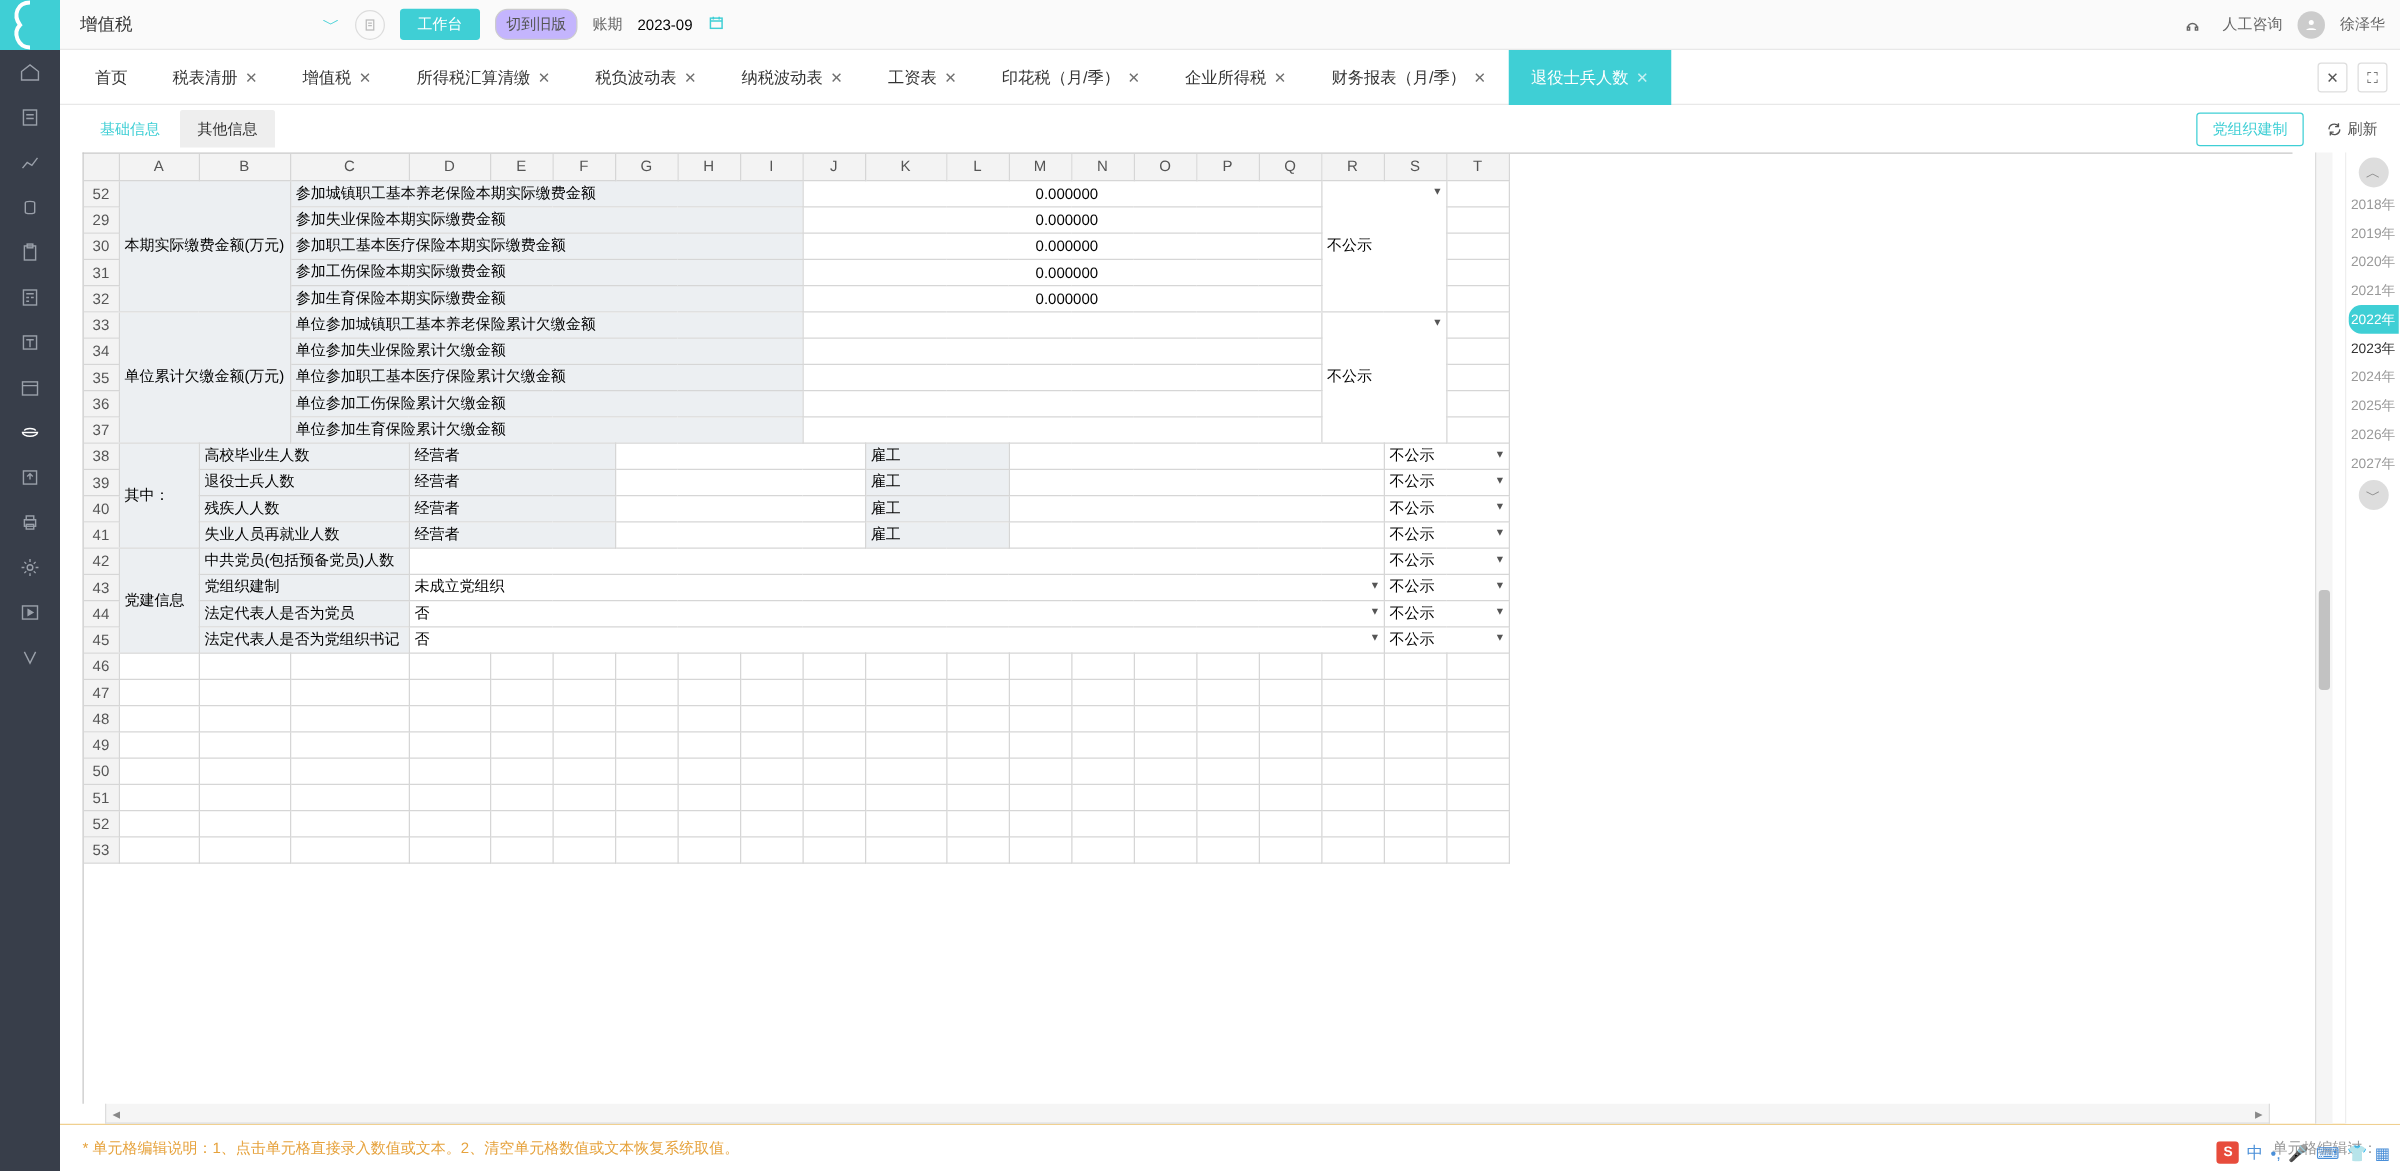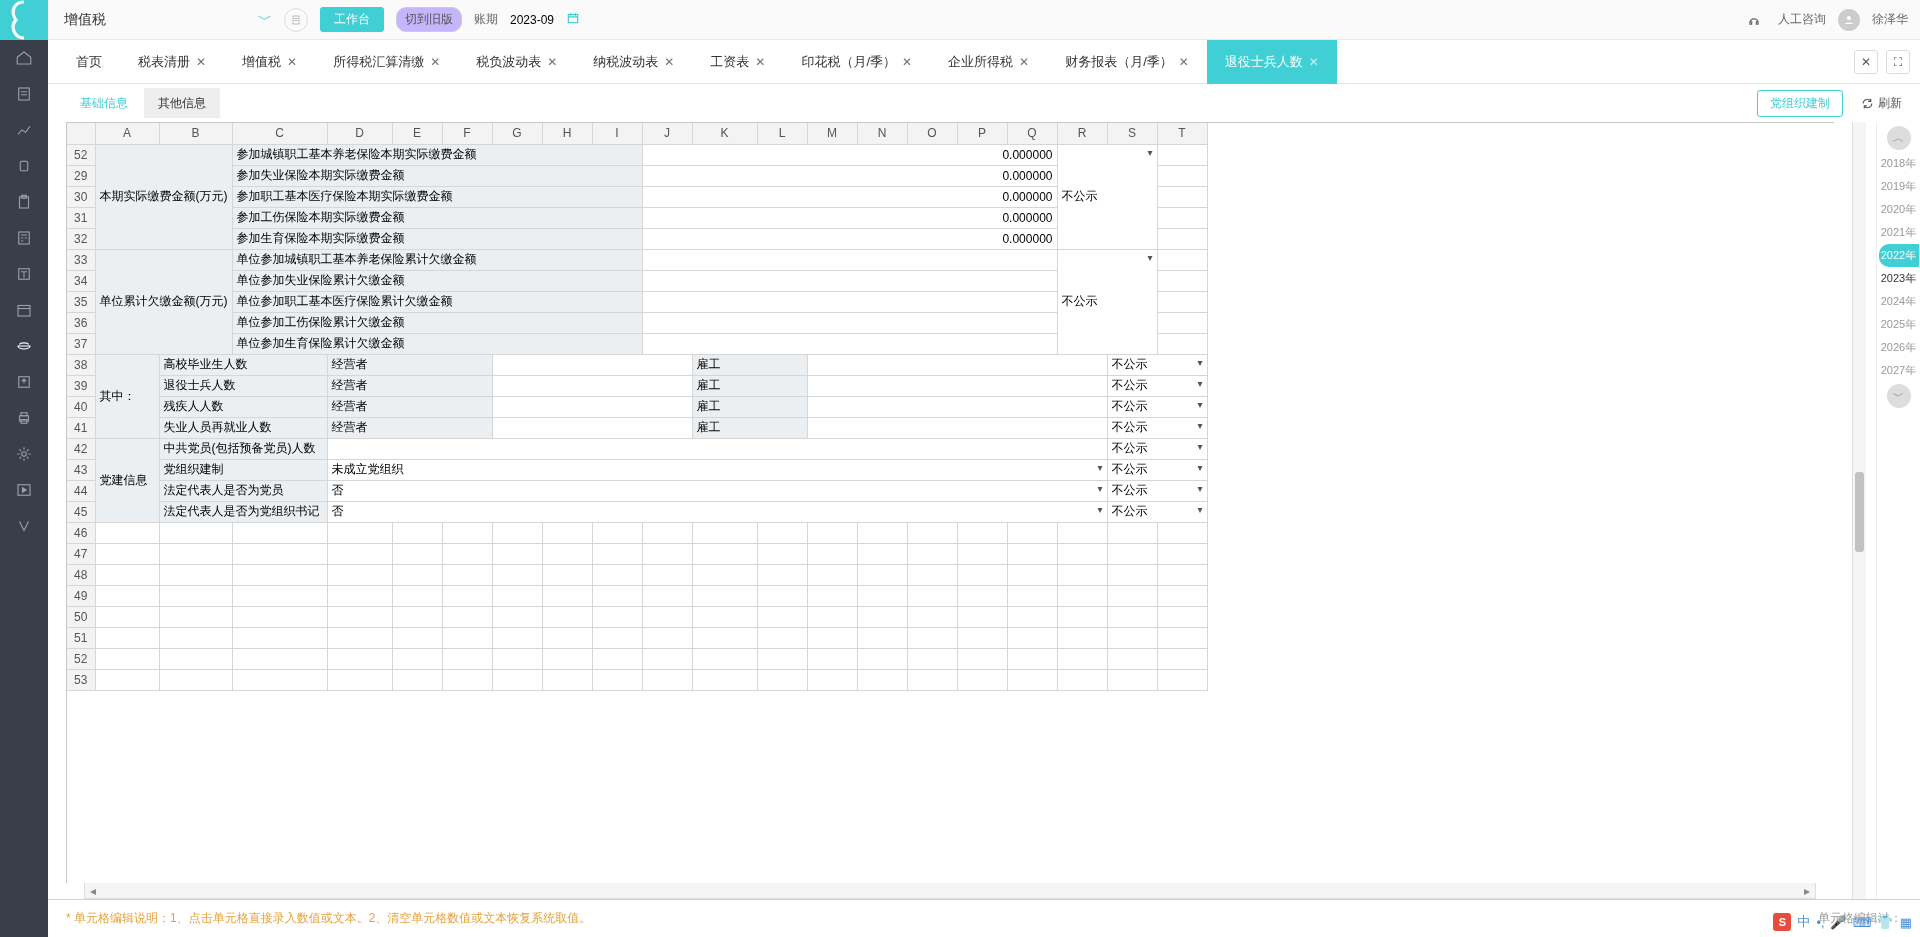--- a/index.html
+++ b/index.html
@@ -49,21 +49,21 @@
 
 
 .sheet-wrap { flex: 1; padding: 0 18px; display: flex; flex-direction: column; min-width: 0; }
 .sheet-scroll { flex: 1; overflow: auto; border-left: 1px solid #c8c8c8; border-top: 1px solid #c8c8c8; }
 .sheet { border-collapse: collapse; table-layout: fixed; }
 .sheet th, .sheet td { border-right: 1px solid #d6d6d6; border-bottom: 1px solid #d6d6d6; height: 21px; padding: 0 4px; font-size: 12px; white-space: nowrap; overflow: hidden; }
 .sheet thead th { background: #f3f3f3; color: #555; font-weight: normal; text-align: center; }
 .sheet .corner { width: 28px; background: #f3f3f3; }
 .sheet .rownum { width: 28px; background: #f3f3f3; color: #555; text-align: center; }
 .sheet .label-cell { background: #eceff2; }
-.sheet .val-num { text-align: right; padding-left: 12px; }
+.sheet .val-num { text-align: center; padding-left: 12px; }
 .sheet .val-center { text-align: left; }
 .sheet .dd { position: relative; }
 .sheet .dd::after { content: "▾"; position: absolute; right: 4px; top: 2px; color: #555; font-size: 10px; }
 
 
 .vscroll { width: 14px; border-left: 1px solid #ddd; background: #f5f5f5; position: relative; }
 .vscroll .thumb { position: absolute; left: 2px; right: 2px; background: #c2c2c2; border-radius: 3px; }
 
 
 .year-panel { width: 44px; background: #fff; border-left: 1px solid #eee; display: flex; flex-direction: column; align-items: center; padding-top: 4px; gap: 2px; }

